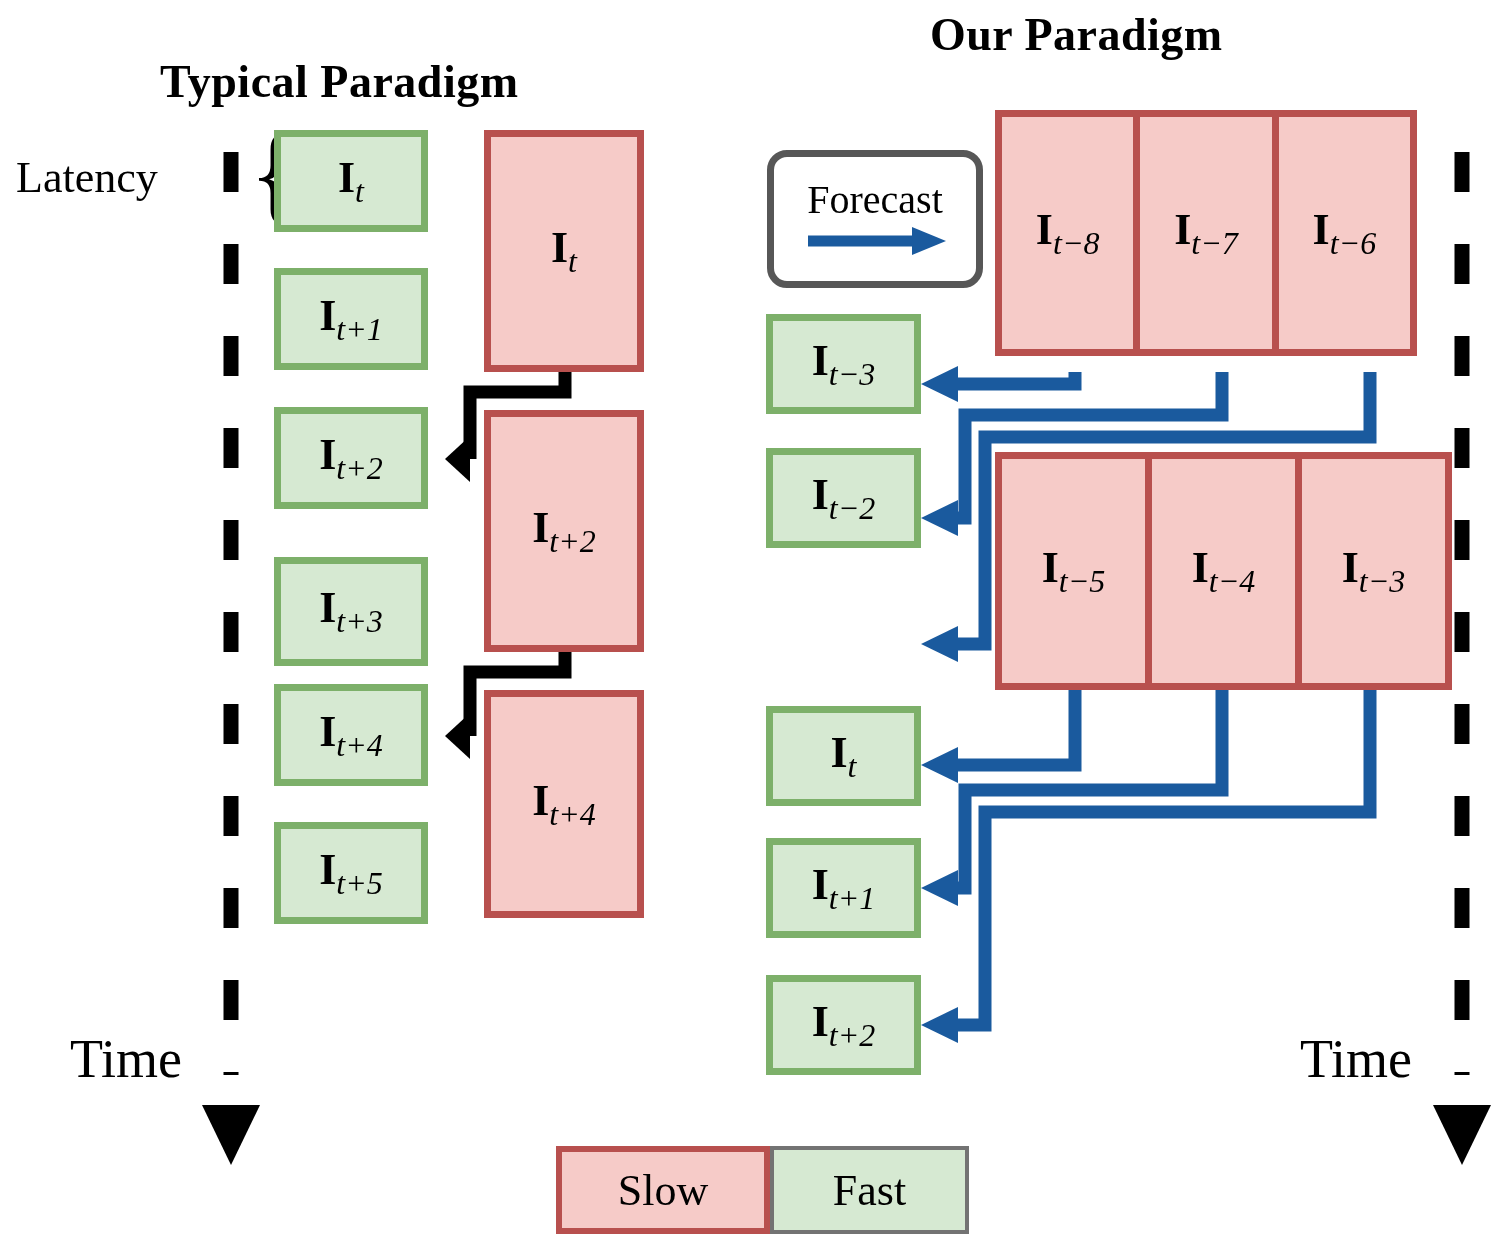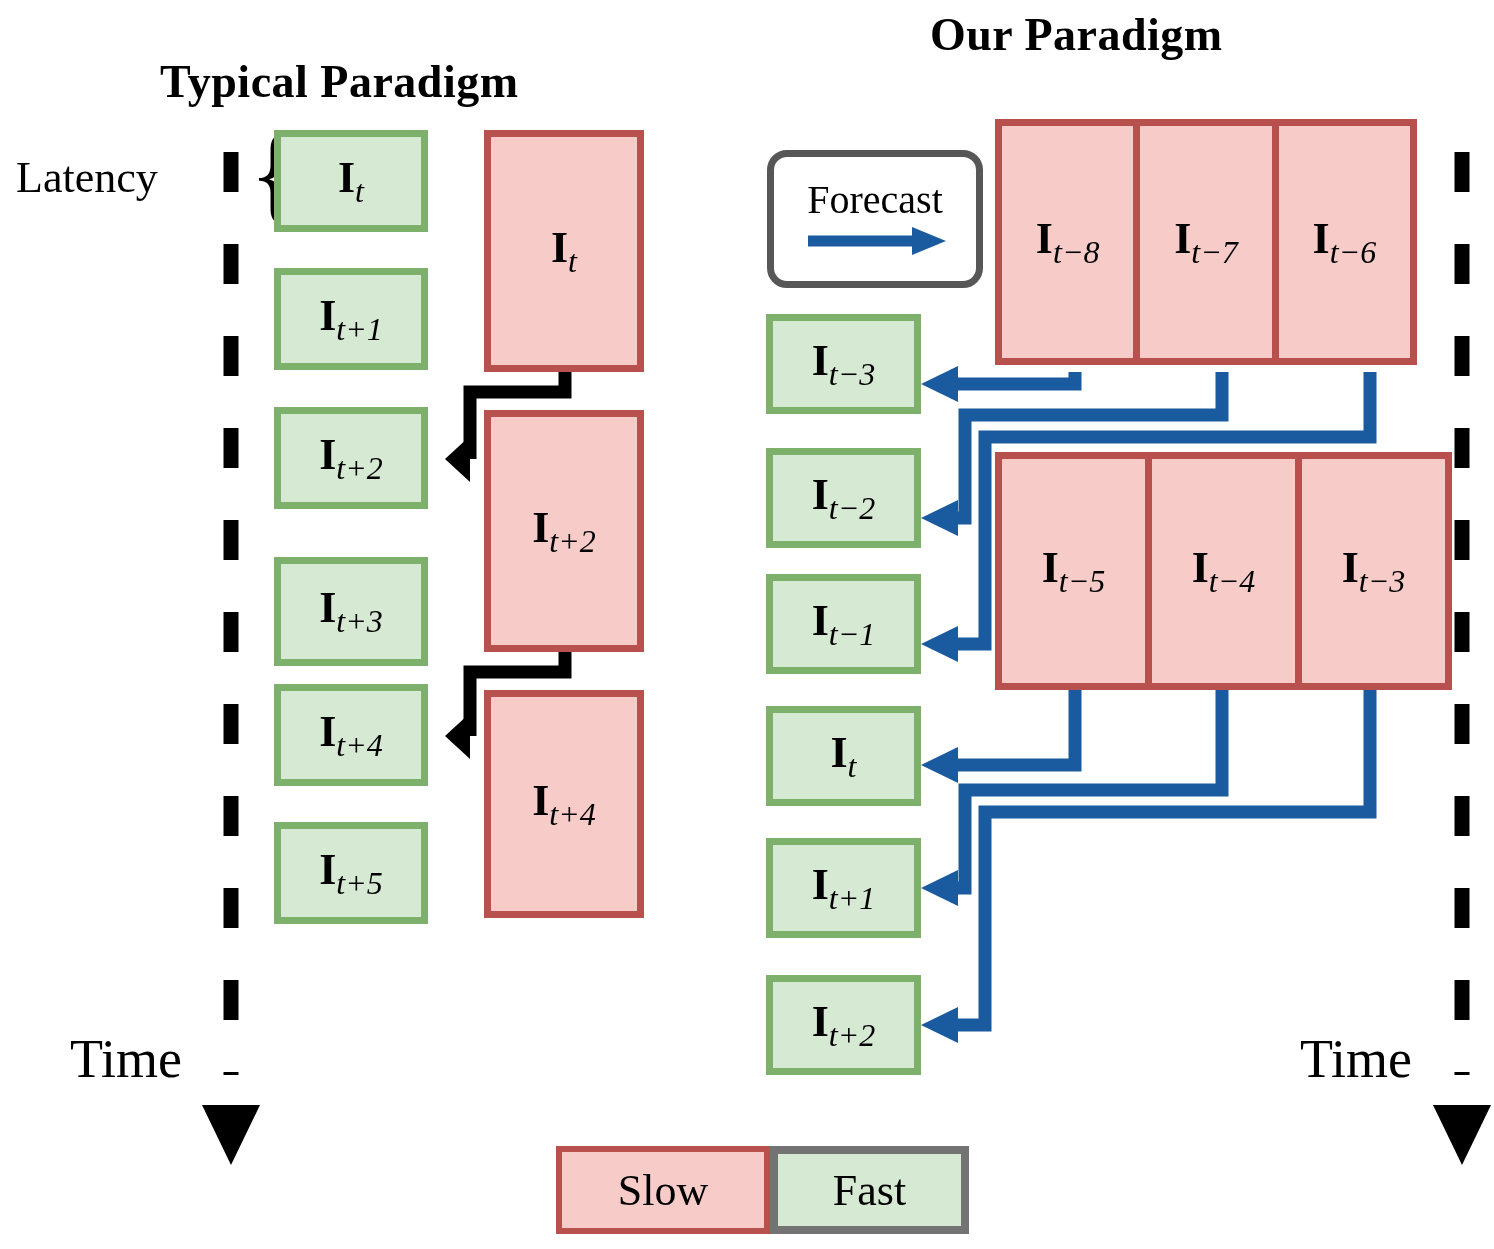--- a/index.html
+++ b/index.html
@@ -32,21 +32,21 @@
   .forecast{position:absolute;box-sizing:border-box;background:#fff;
             border:7px solid #575757;border-radius:20px;
             display:flex;flex-direction:column;align-items:center;
             justify-content:center;}
   .forecast .ftxt{font-size:40px;line-height:1;margin-bottom:4px;}
 
   .legend{position:absolute;display:flex;box-sizing:border-box;}
   .legend .half{box-sizing:border-box;display:flex;align-items:center;
                 justify-content:center;font-size:44px;}
   .legend .lred{background:#f6cbc8;border:6px solid #b8504e;}
-  .legend .lgrn{background:#d6e9d2;border:8px solid #737373;}
+  .legend .lgrn{background:#d6e9d2;border:4px solid #737373;}
 
   .timelbl{font-size:54px;}
   .latency{font-size:44px;}
   .brace{font-size:110px;line-height:1;font-weight:400;}
 
   svg.overlay{position:absolute;left:0;top:0;width:1494px;height:1249px;
               pointer-events:none;}
 </style>
 </head>
 <body>
@@ -91,21 +91,21 @@
   <div class="t timelbl" style="left:70px;top:1028px;">Time</div>
 
   <div class="forecast" style="left:767px;top:150px;width:216px;height:138px;">
     <div class="ftxt">Forecast</div>
     <svg width="150" height="34" viewBox="0 0 150 34">
       <line x1="8" y1="17" x2="120" y2="17" stroke="#1a5a9e" stroke-width="11"></line>
       <polygon points="112,3 146,17 112,31" fill="#1a5a9e"></polygon>
     </svg>
   </div>
 
-  <div class="redgroup" style="left:995px;top:119px;width:422px;height:246px;">
+  <div class="redgroup" style="left:995px;top:110px;width:422px;height:246px;">
     <div class="cell">
       <span class="lbl"><span class="bi">I</span><span class="sub">t−8</span></span>
     </div>
     <div class="cell">
       <span class="lbl"><span class="bi">I</span><span class="sub">t−7</span></span>
     </div>
     <div class="cell">
       <span class="lbl"><span class="bi">I</span><span class="sub">t−6</span></span>
     </div>
   </div>
@@ -120,23 +120,20 @@
     <div class="cell">
       <span class="lbl"><span class="bi">I</span><span class="sub">t−3</span></span>
     </div>
   </div>
 
   <div class="box green" style="left:766px;top:314px;width:155px;height:100px;">
     <span class="lbl"><span class="bi">I</span><span class="sub">t−3</span></span>
   </div>
   <div class="box green" style="left:766px;top:448px;width:155px;height:100px;">
     <span class="lbl"><span class="bi">I</span><span class="sub">t−2</span></span>
-  </div>
-  <div class="box green" style="left:766px;top:574px;width:155px;height:100px;">
-    <span class="lbl"><span class="bi">I</span><span class="sub">t−1</span></span>
   </div>
   <div class="box green" style="left:766px;top:706px;width:155px;height:100px;">
     <span class="lbl"><span class="bi">I</span><span class="sub">t</span></span>
   </div>
   <div class="box green" style="left:766px;top:838px;width:155px;height:100px;">
     <span class="lbl"><span class="bi">I</span><span class="sub">t+1</span></span>
   </div>
   <div class="box green" style="left:766px;top:975px;width:155px;height:100px;">
     <span class="lbl"><span class="bi">I</span><span class="sub">t+2</span></span>
   </div>

